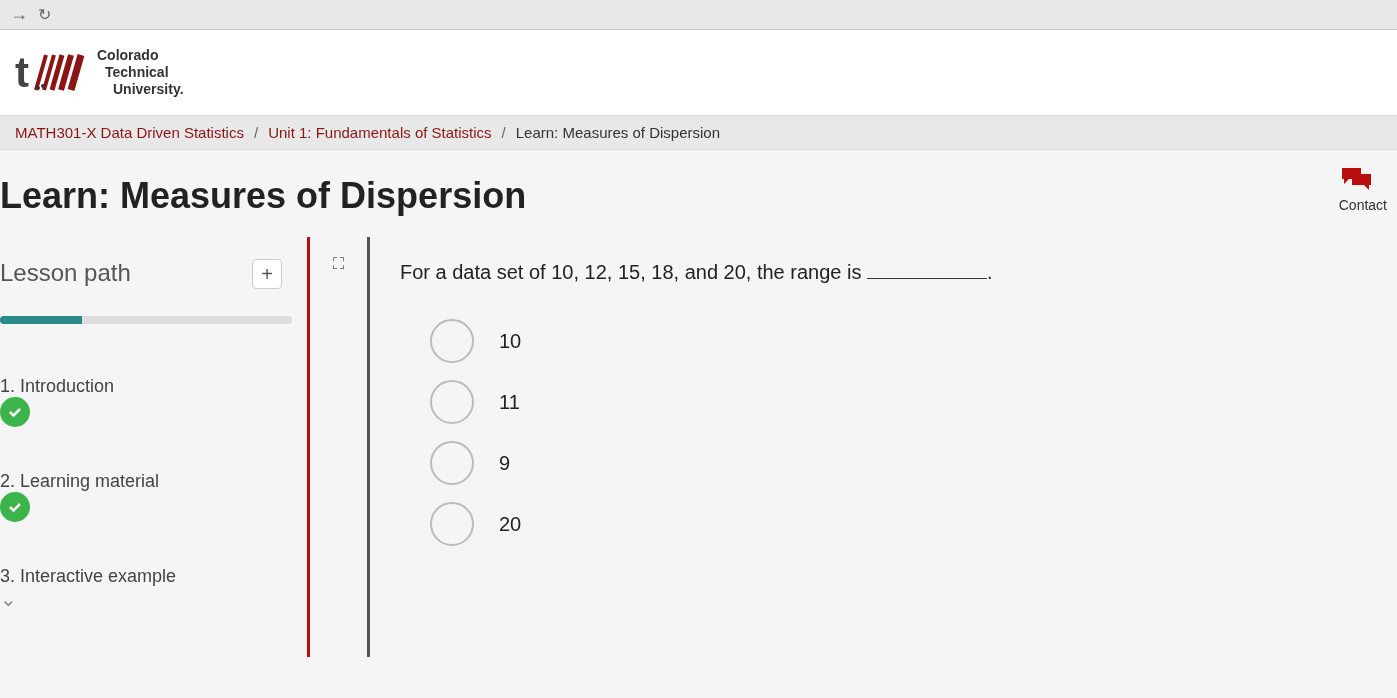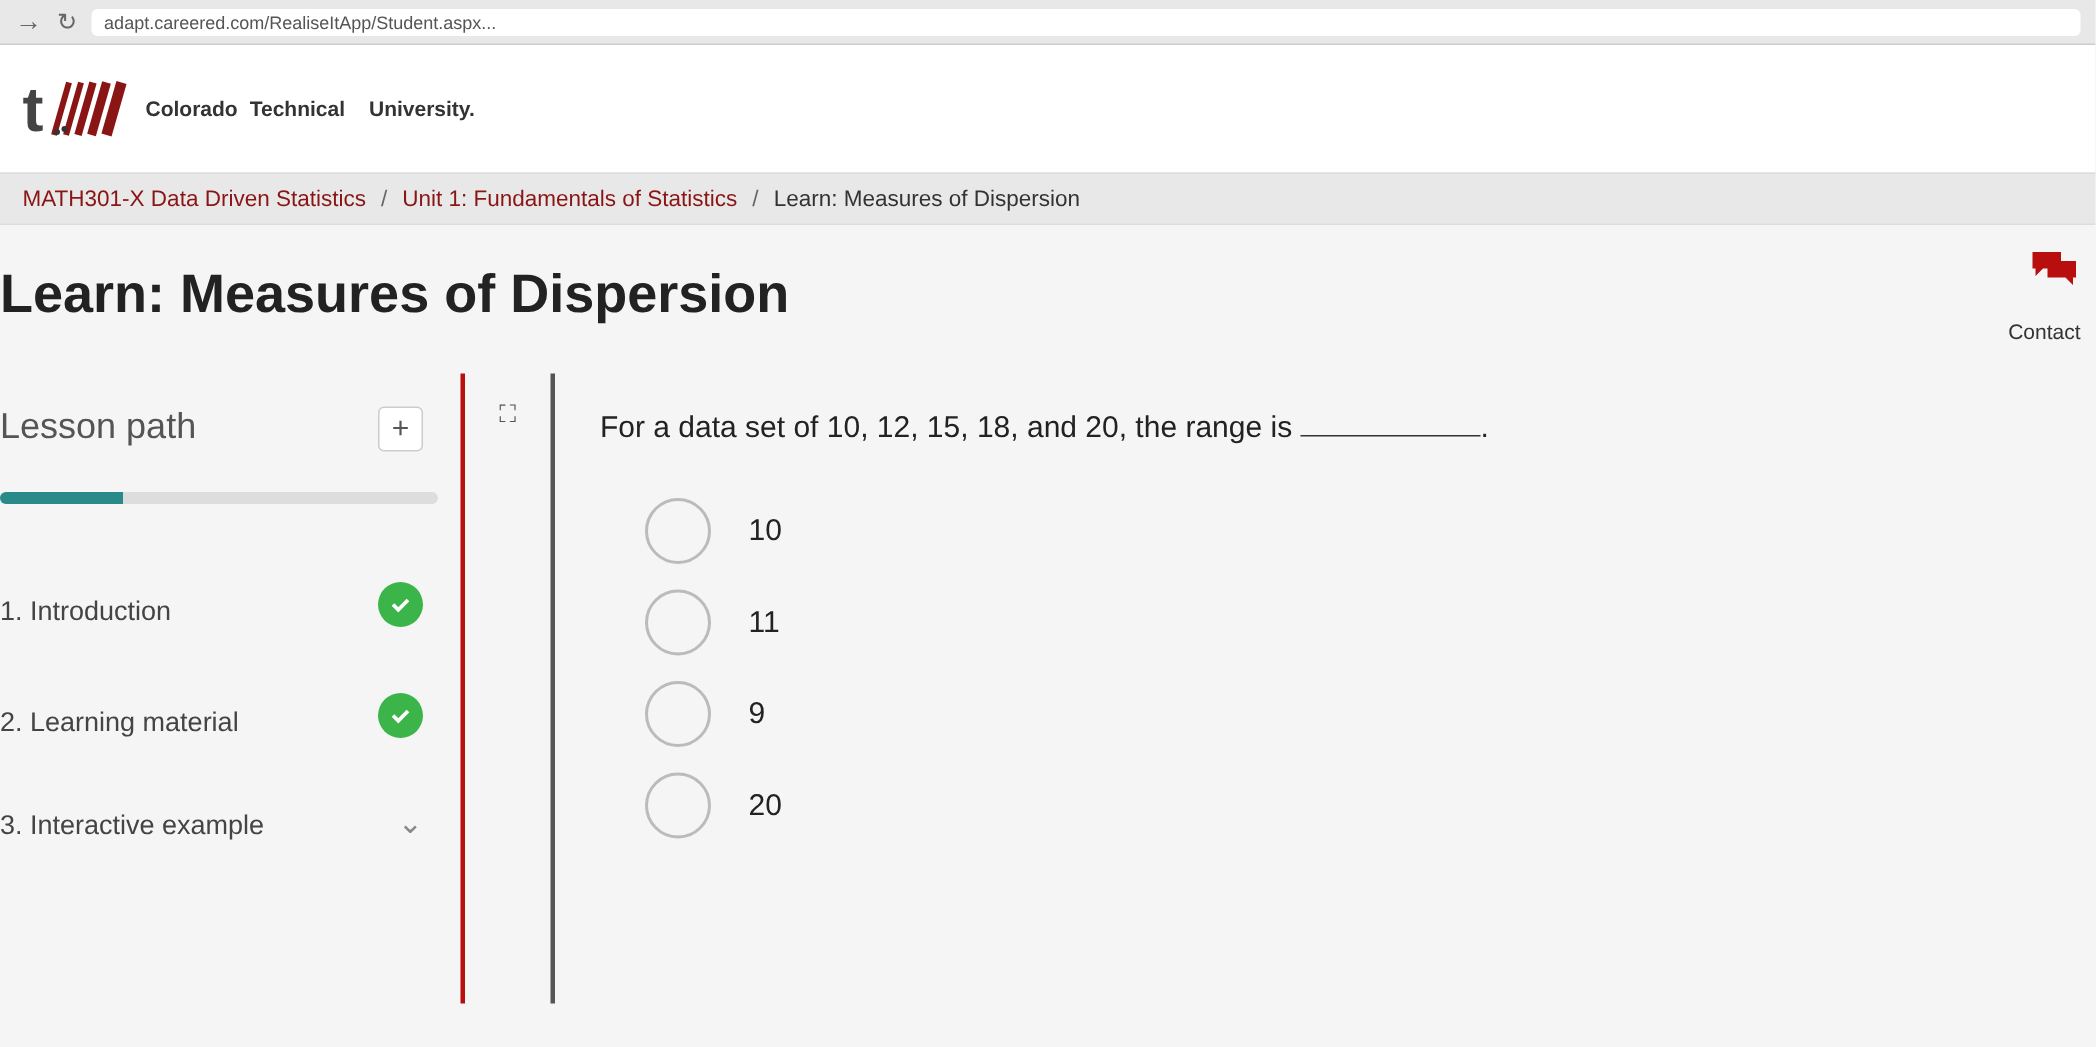--- a/index.html
+++ b/index.html
@@ -58,20 +58,21 @@
       font-weight: bold;
       color: #444;
       margin-right: 5px;
     }
     .logo-stripes {
       width: 55px;
       height: 45px;
     }
     .logo-text {
       display: flex;
+      flex-direction: column;
       font-weight: bold;
       font-size: 14px;
       line-height: 1.2;
       color: #333;
     }
     .logo-text span:nth-child(2) {
       padding-left: 8px;
     }
     .logo-text span:nth-child(3) {
       padding-left: 16px;
@@ -105,23 +106,23 @@
       background: #f5f5f5;
     }
     .page-title {
       font-size: 36px;
       font-weight: bold;
       color: #222;
     }
     .contact-area {
       display: flex;
       flex-direction: column;
-      align-items: flex-end;
+      align-items: flex-start;
       margin-top: -10px;
-      gap: 20px;
+      gap: 4px;
     }
     .chat-icon {
       width: 35px;
       height: 28px;
     }
     .contact-label {
       font-size: 14px;
       color: #333;
     }
     .content-area {
@@ -164,25 +165,26 @@
       overflow: hidden;
     }
     .progress-fill {
       height: 100%;
       width: 28%;
       background: #2a8a8a;
     }
     .lesson-item {
       display: flex;
       justify-content: space-between;
-      align-items: flex-end;
+      align-items: flex-start;
       padding: 22px 10px 22px 0;
       font-size: 18px;
       color: #444;
       cursor: pointer;
+      flex-direction: column;
     }
     .check-circle {
       width: 30px;
       height: 30px;
       border-radius: 50%;
       background: #3bb54a;
       display: flex;
       align-items: center;
       justify-content: center;
     }
@@ -244,21 +246,20 @@
       font-size: 20px;
       color: #222;
     }
   </style>
 </head>
 <body>
 
 <div class="browser-bar">
   <span class="browser-arrow">→</span>
   <span class="browser-refresh">↻</span>
-  <div class="url-bar">adapt.careered.com/RealiseItApp/Student.aspx...</div>
 </div>
 
 <div class="logo-area">
   <div class="logo-icon">
     <span class="logo-t">t</span>
     <svg class="logo-stripes" viewBox="0 0 55 45">
       <path d="M 2 40 L 12 5" stroke="#8a1515" stroke-width="4" fill="none"></path>
       <path d="M 10 40 L 20 5" stroke="#8a1515" stroke-width="4" fill="none"></path>
       <path d="M 18 40 L 28 5" stroke="#8a1515" stroke-width="5" fill="none"></path>
       <path d="M 27 40 L 37 5" stroke="#8a1515" stroke-width="6" fill="none"></path>

